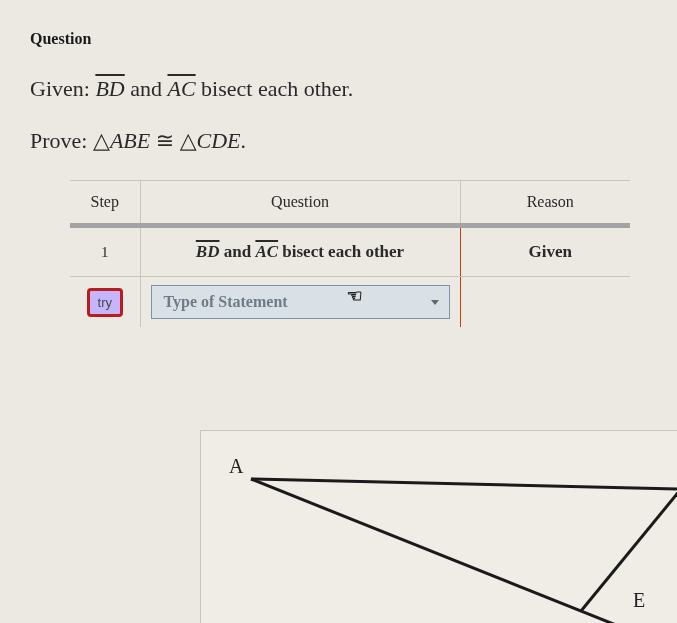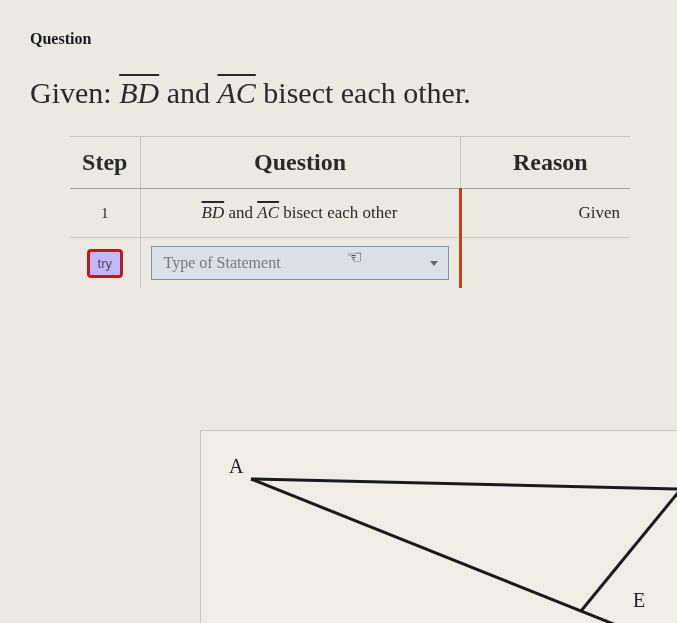--- a/index.html
+++ b/index.html
@@ -17,21 +17,21 @@
   .page {
     padding: 30px 30px 0 30px;
   }
   .heading {
     font-weight: bold;
     font-size: 16px;
     margin-bottom: 28px;
     color: #1a1a1a;
   }
   .given, .prove {
-    font-size: 30px;
+    font-size: 22px;
     margin-bottom: 26px;
     color: #2a2a2a;
   }
   .note {
     font-size: 16px;
     color: #6b6b67;
     margin-bottom: 26px;
   }
   .note em { font-style: italic; }
   .overline {
@@ -48,40 +48,40 @@
     font-family: 'Times New Roman', serif;
   }
 
   
   .proof {
     margin-left: 40px;
     border-collapse: collapse;
     width: 560px;
   }
   .proof th {
-    font-weight: bold;
-    font-size: 24px;
+    font-weight: normal;
+    font-size: 16px;
     padding: 12px 10px;
     border-top: 1px solid #c9c5bd;
-    border-bottom: 1px solid #a3a3a3;
+    border-bottom: 5px solid #a3a3a3;
     text-align: center;
   }
   .proof th.step-h { width: 70px; border-right: 1px solid #c9c5bd; }
   .proof th.stmt-h { width: 320px; border-right: 1px solid #c9c5bd; }
   .proof th.rsn-h  { width: 170px; text-align: center; padding-left: 20px; }
   .proof td {
     font-size: 17px;
     padding: 14px 10px;
     border-bottom: 1px solid #c9c5bd;
     text-align: center;
     vertical-align: middle;
   }
   .proof td.step-c { border-right: 1px solid #c9c5bd; font-size: 15px; }
-  .proof td.stmt-c { border-right: 3px solid #c2410c; }
-  .proof td.rsn-c  { text-align: right; padding-left: 20px; }
+  .proof td.stmt-c { border-right: 1px solid #c2410c; font-weight: bold; }
+  .proof td.rsn-c  { text-align: center; padding-left: 20px; font-weight: bold; }
 
   .proof tr.try-row td { border-bottom: none; padding: 8px 10px; }
 
   .try-btn {
     display: inline-block;
     border: 3px solid #b91c1c;
     border-radius: 4px;
     background: #c4b5fd;
     font-size: 13px;
     padding: 4px 8px;
@@ -143,20 +143,23 @@
 </head>
 <body>
 
 <div class="page">
   <div class="heading">Question</div>
 
   <div class="given">
     <span>Given: </span><span class="overline">BD</span><span> and </span><span class="overline">AC</span><span> bisect each other.</span>
   </div>
 
+  <div class="prove">
+    <span>Prove: </span><span class="tri">△</span><span class="mathit">ABE</span><span> ≅ </span><span class="tri">△</span><span class="mathit">CDE</span><span>.</span>
+  </div>
 
 
   <table class="proof">
     <thead>
       <tr>
         <th class="step-h">Step</th>
         <th class="stmt-h">Question</th>
         <th class="rsn-h">Reason</th>
       </tr>
     </thead>

